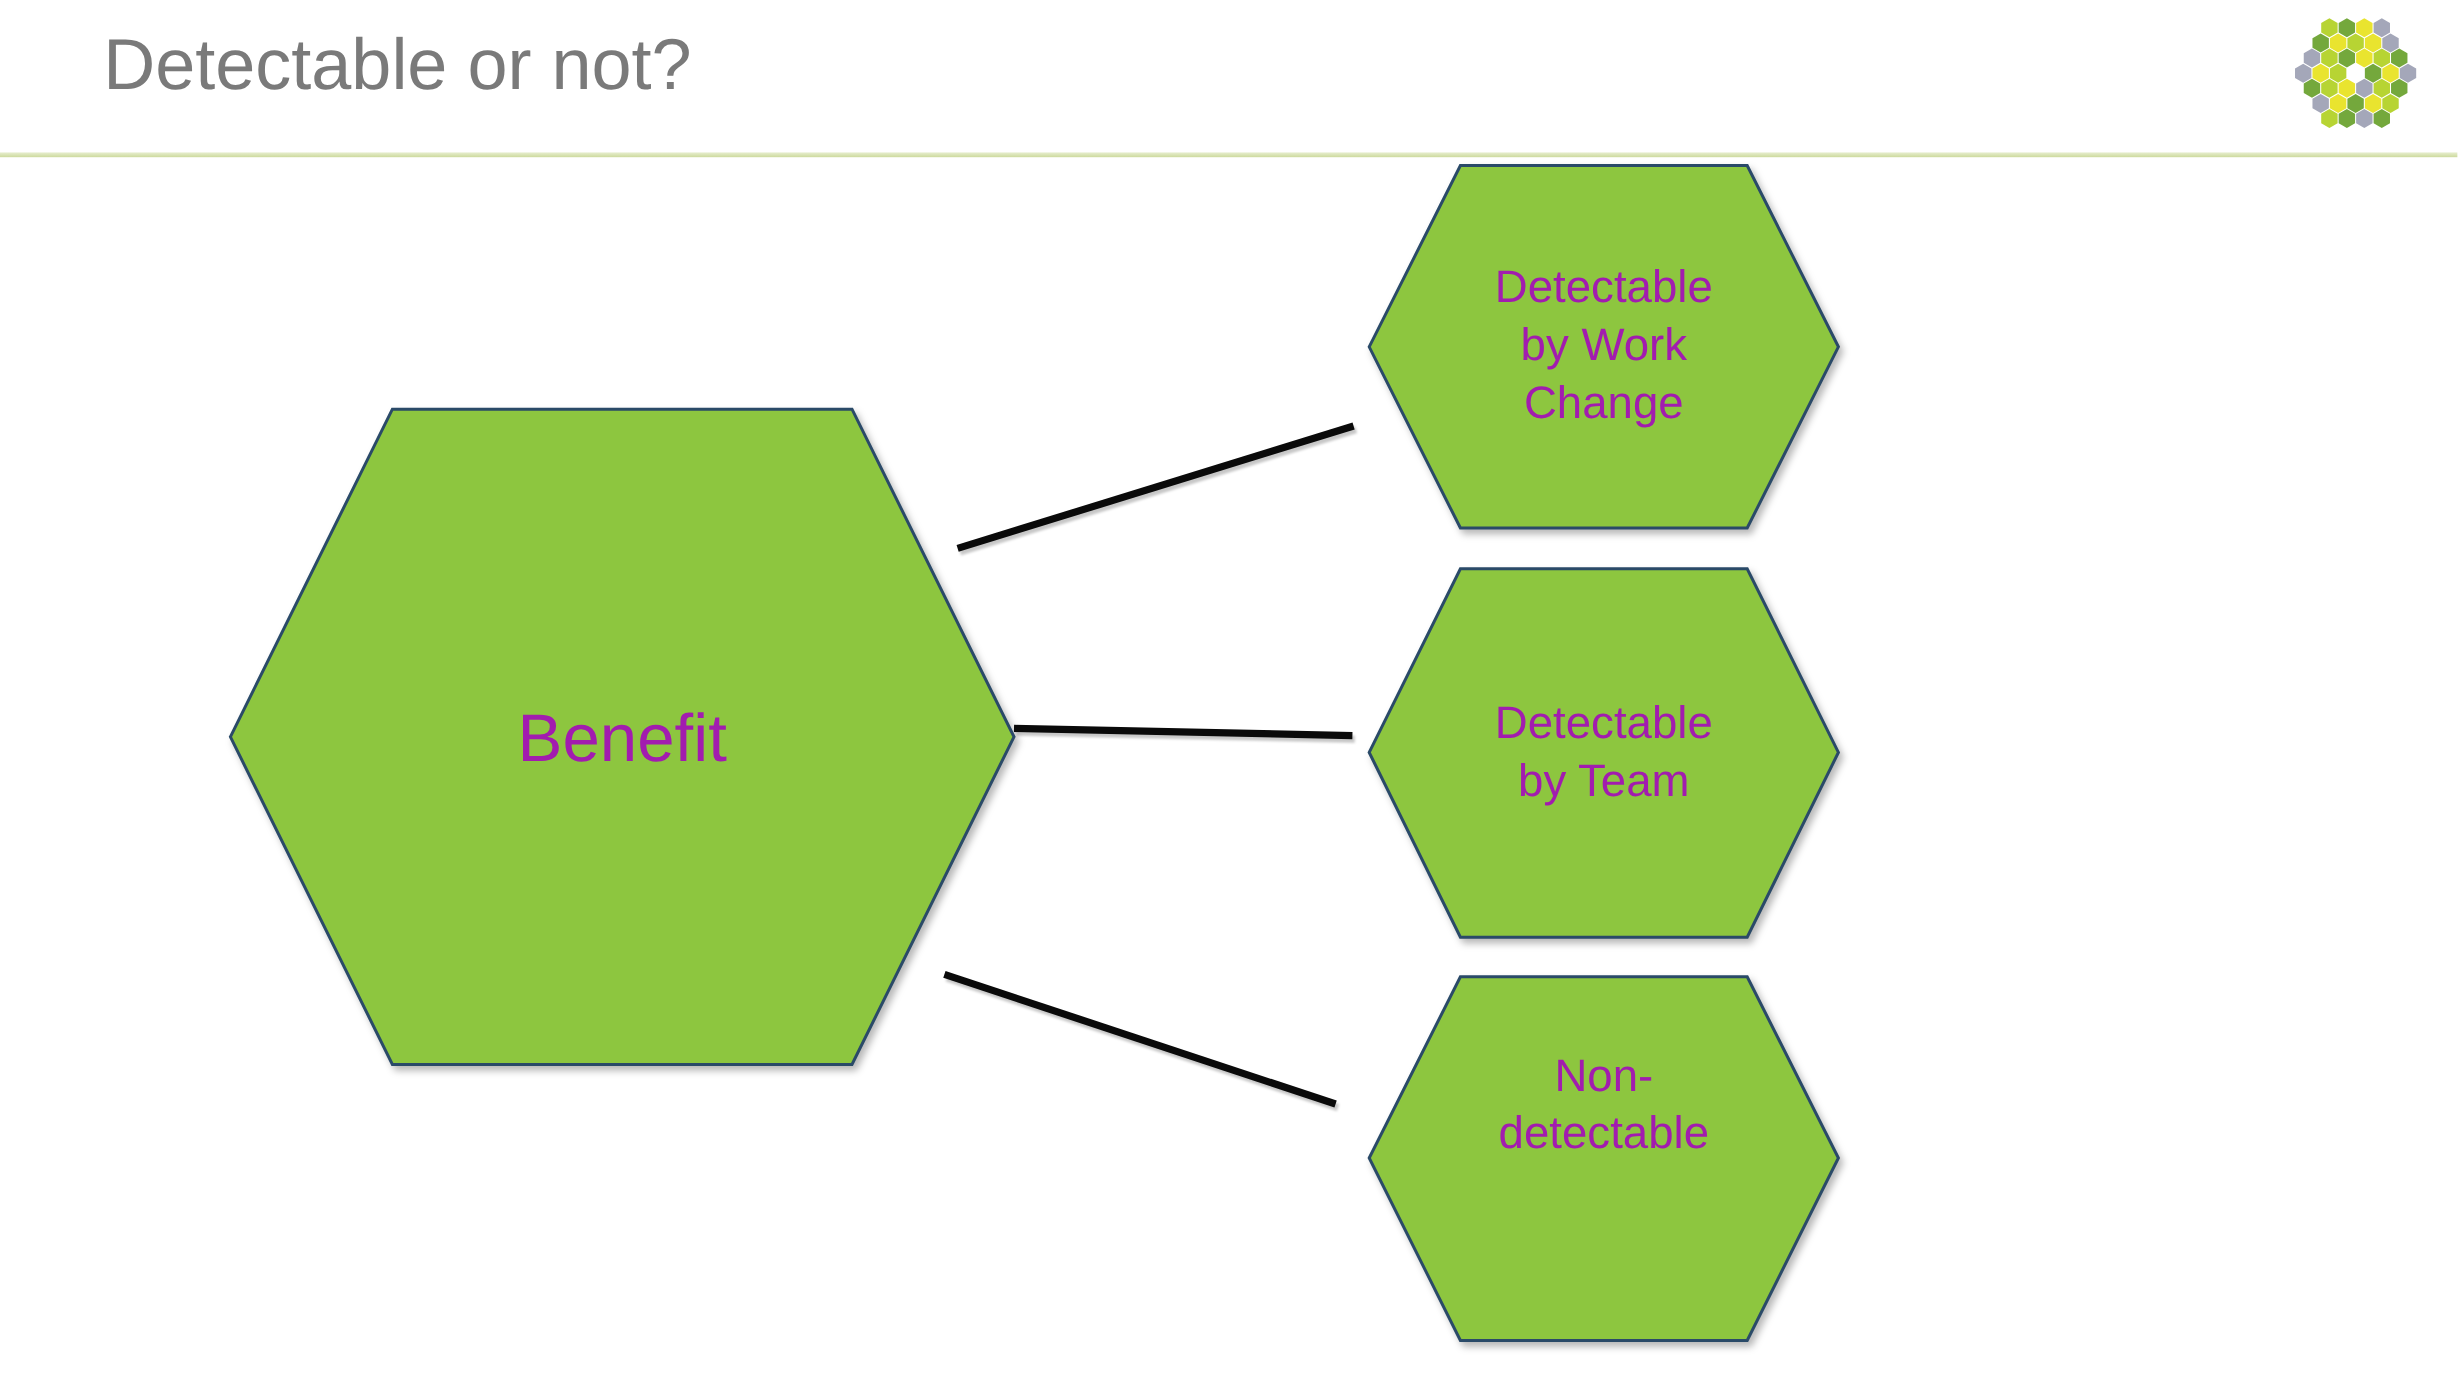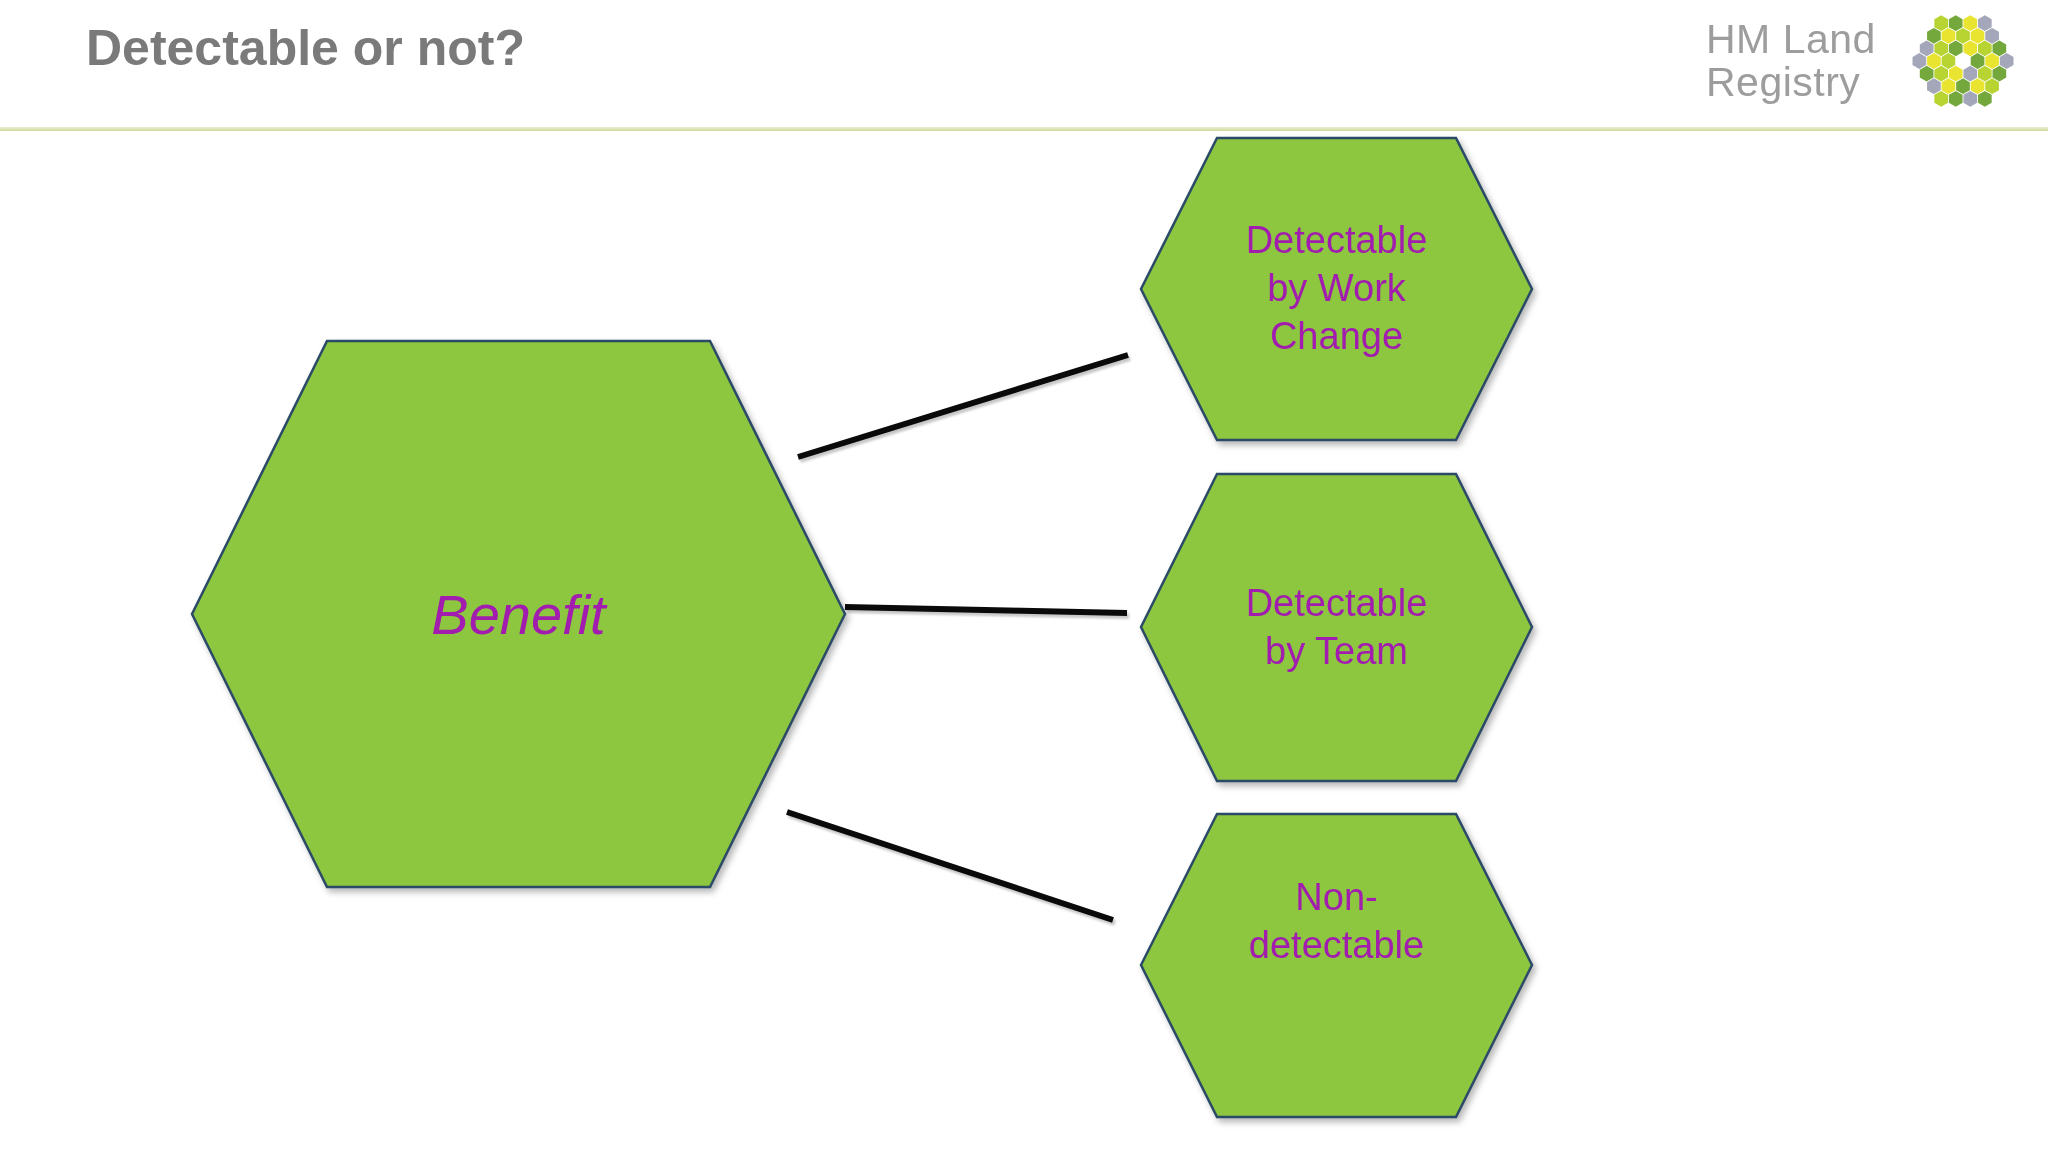--- a/index.html
+++ b/index.html
@@ -4,21 +4,21 @@
 <style>
   html,body{margin:0;padding:0;}
   body{
     width:2048px;height:1152px;position:relative;overflow:hidden;
     background:#ffffff;
     font-family:"Liberation Sans",sans-serif;
   }
   
   .slide-title{
     position:absolute;left:86px;top:22px;
-    font-size:50px;font-weight:bold;line-height:1.05;
+    font-size:60px;font-weight:normal;line-height:1.05;
     color:var(--title-color);
     white-space:nowrap;
     text-align:right;
   }
   .header-separator{
     position:absolute;left:0;top:127px;width:2048px;height:4px;
     background:linear-gradient(#e7eecf, var(--separator-color));
   }
   .logo{
     position:absolute;right:30px;top:10px;width:320px;height:112px;
@@ -41,35 +41,33 @@
   }
   .connector{
     stroke:var(--connector-color);
     stroke-width:6;
     filter:drop-shadow(2px 3px 1px rgba(0,0,0,0.22));
   }
   .node-label{
     position:absolute;display:flex;align-items:center;justify-content:center;
     text-align:center;color:#a21caf;white-space:pre-line;pointer-events:none;
   }
-  .node-label.benefit{left:192px;top:341px;width:653px;height:546px;font-size:56px;font-style:italic;}
+  .node-label.benefit{left:192px;top:341px;width:653px;height:546px;font-size:56px;}
   .node-label.small{left:1141px;width:391px;font-size:38px;line-height:1.26;}
   .node-label.n1{top:138px;height:302px;}
   .node-label.n2{top:474px;height:307px;}
   .node-label.n3{top:770px;height:303px;}
 </style>
 </head>
 <body style="background: rgb(255, 255, 255);">
 
 <div class="slide-title">Detectable or not?</div>
 <div class="header-separator"></div>
 
 <div class="logo">
-  <div class="logo-text">HM Land
-Registry</div>
   <svg class="logo-mark" viewBox="0 0 110 110">
       <polygon points="40.01,17.15 33.18,21.10 26.34,17.15 26.34,9.25 33.18,5.30 40.01,9.25" fill="#b7d433"></polygon>
       <polygon points="54.56,17.15 47.73,21.10 40.89,17.15 40.89,9.25 47.73,5.30 54.56,9.25" fill="#74a83c"></polygon>
       <polygon points="69.11,17.15 62.27,21.10 55.44,17.15 55.44,9.25 62.27,5.30 69.11,9.25" fill="#e9e42f"></polygon>
       <polygon points="83.66,17.15 76.82,21.10 69.99,17.15 69.99,9.25 76.82,5.30 83.66,9.25" fill="#a4a7b9"></polygon>
       <polygon points="32.74,29.75 25.90,33.70 19.06,29.75 19.06,21.85 25.90,17.90 32.74,21.85" fill="#74a83c"></polygon>
       <polygon points="47.29,29.75 40.45,33.70 33.61,29.75 33.61,21.85 40.45,17.90 47.29,21.85" fill="#e9e42f"></polygon>
       <polygon points="61.84,29.75 55.00,33.70 48.16,29.75 48.16,21.85 55.00,17.90 61.84,21.85" fill="#b7d433"></polygon>
       <polygon points="76.39,29.75 69.55,33.70 62.71,29.75 62.71,21.85 69.55,17.90 76.39,21.85" fill="#e9e42f"></polygon>
       <polygon points="90.94,29.75 84.10,33.70 77.26,29.75 77.26,21.85 84.10,17.90 90.94,21.85" fill="#a4a7b9"></polygon>

